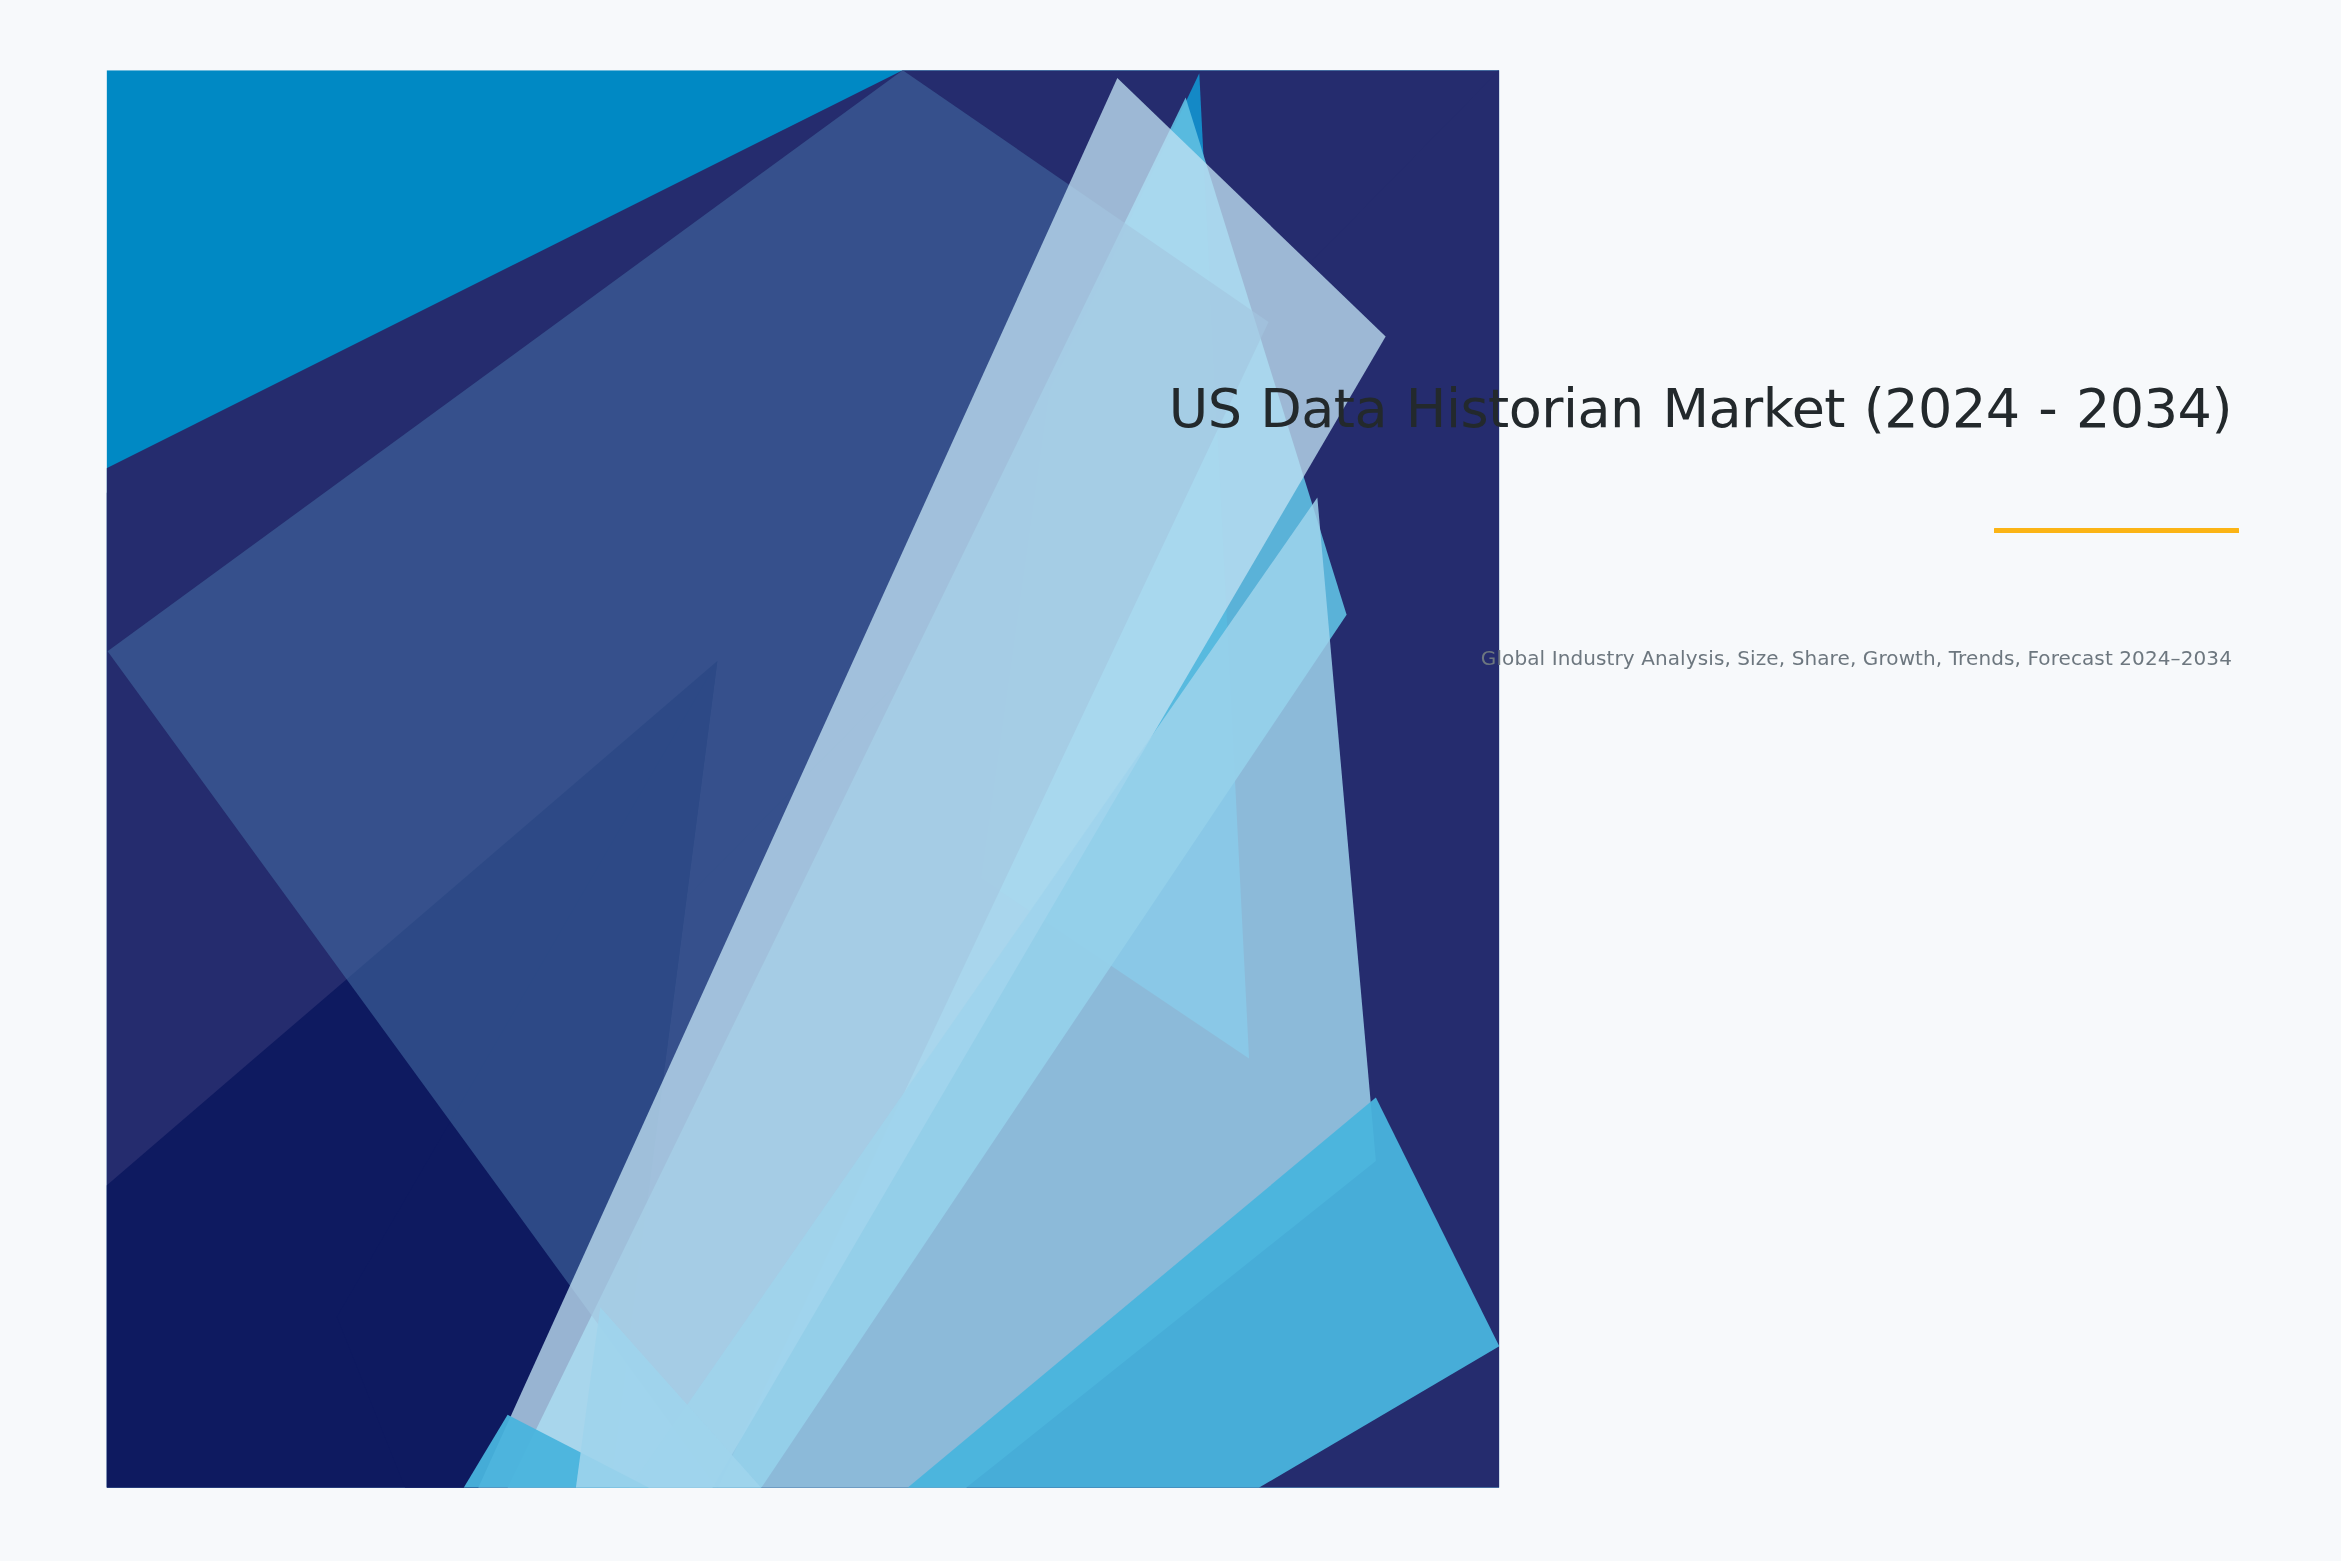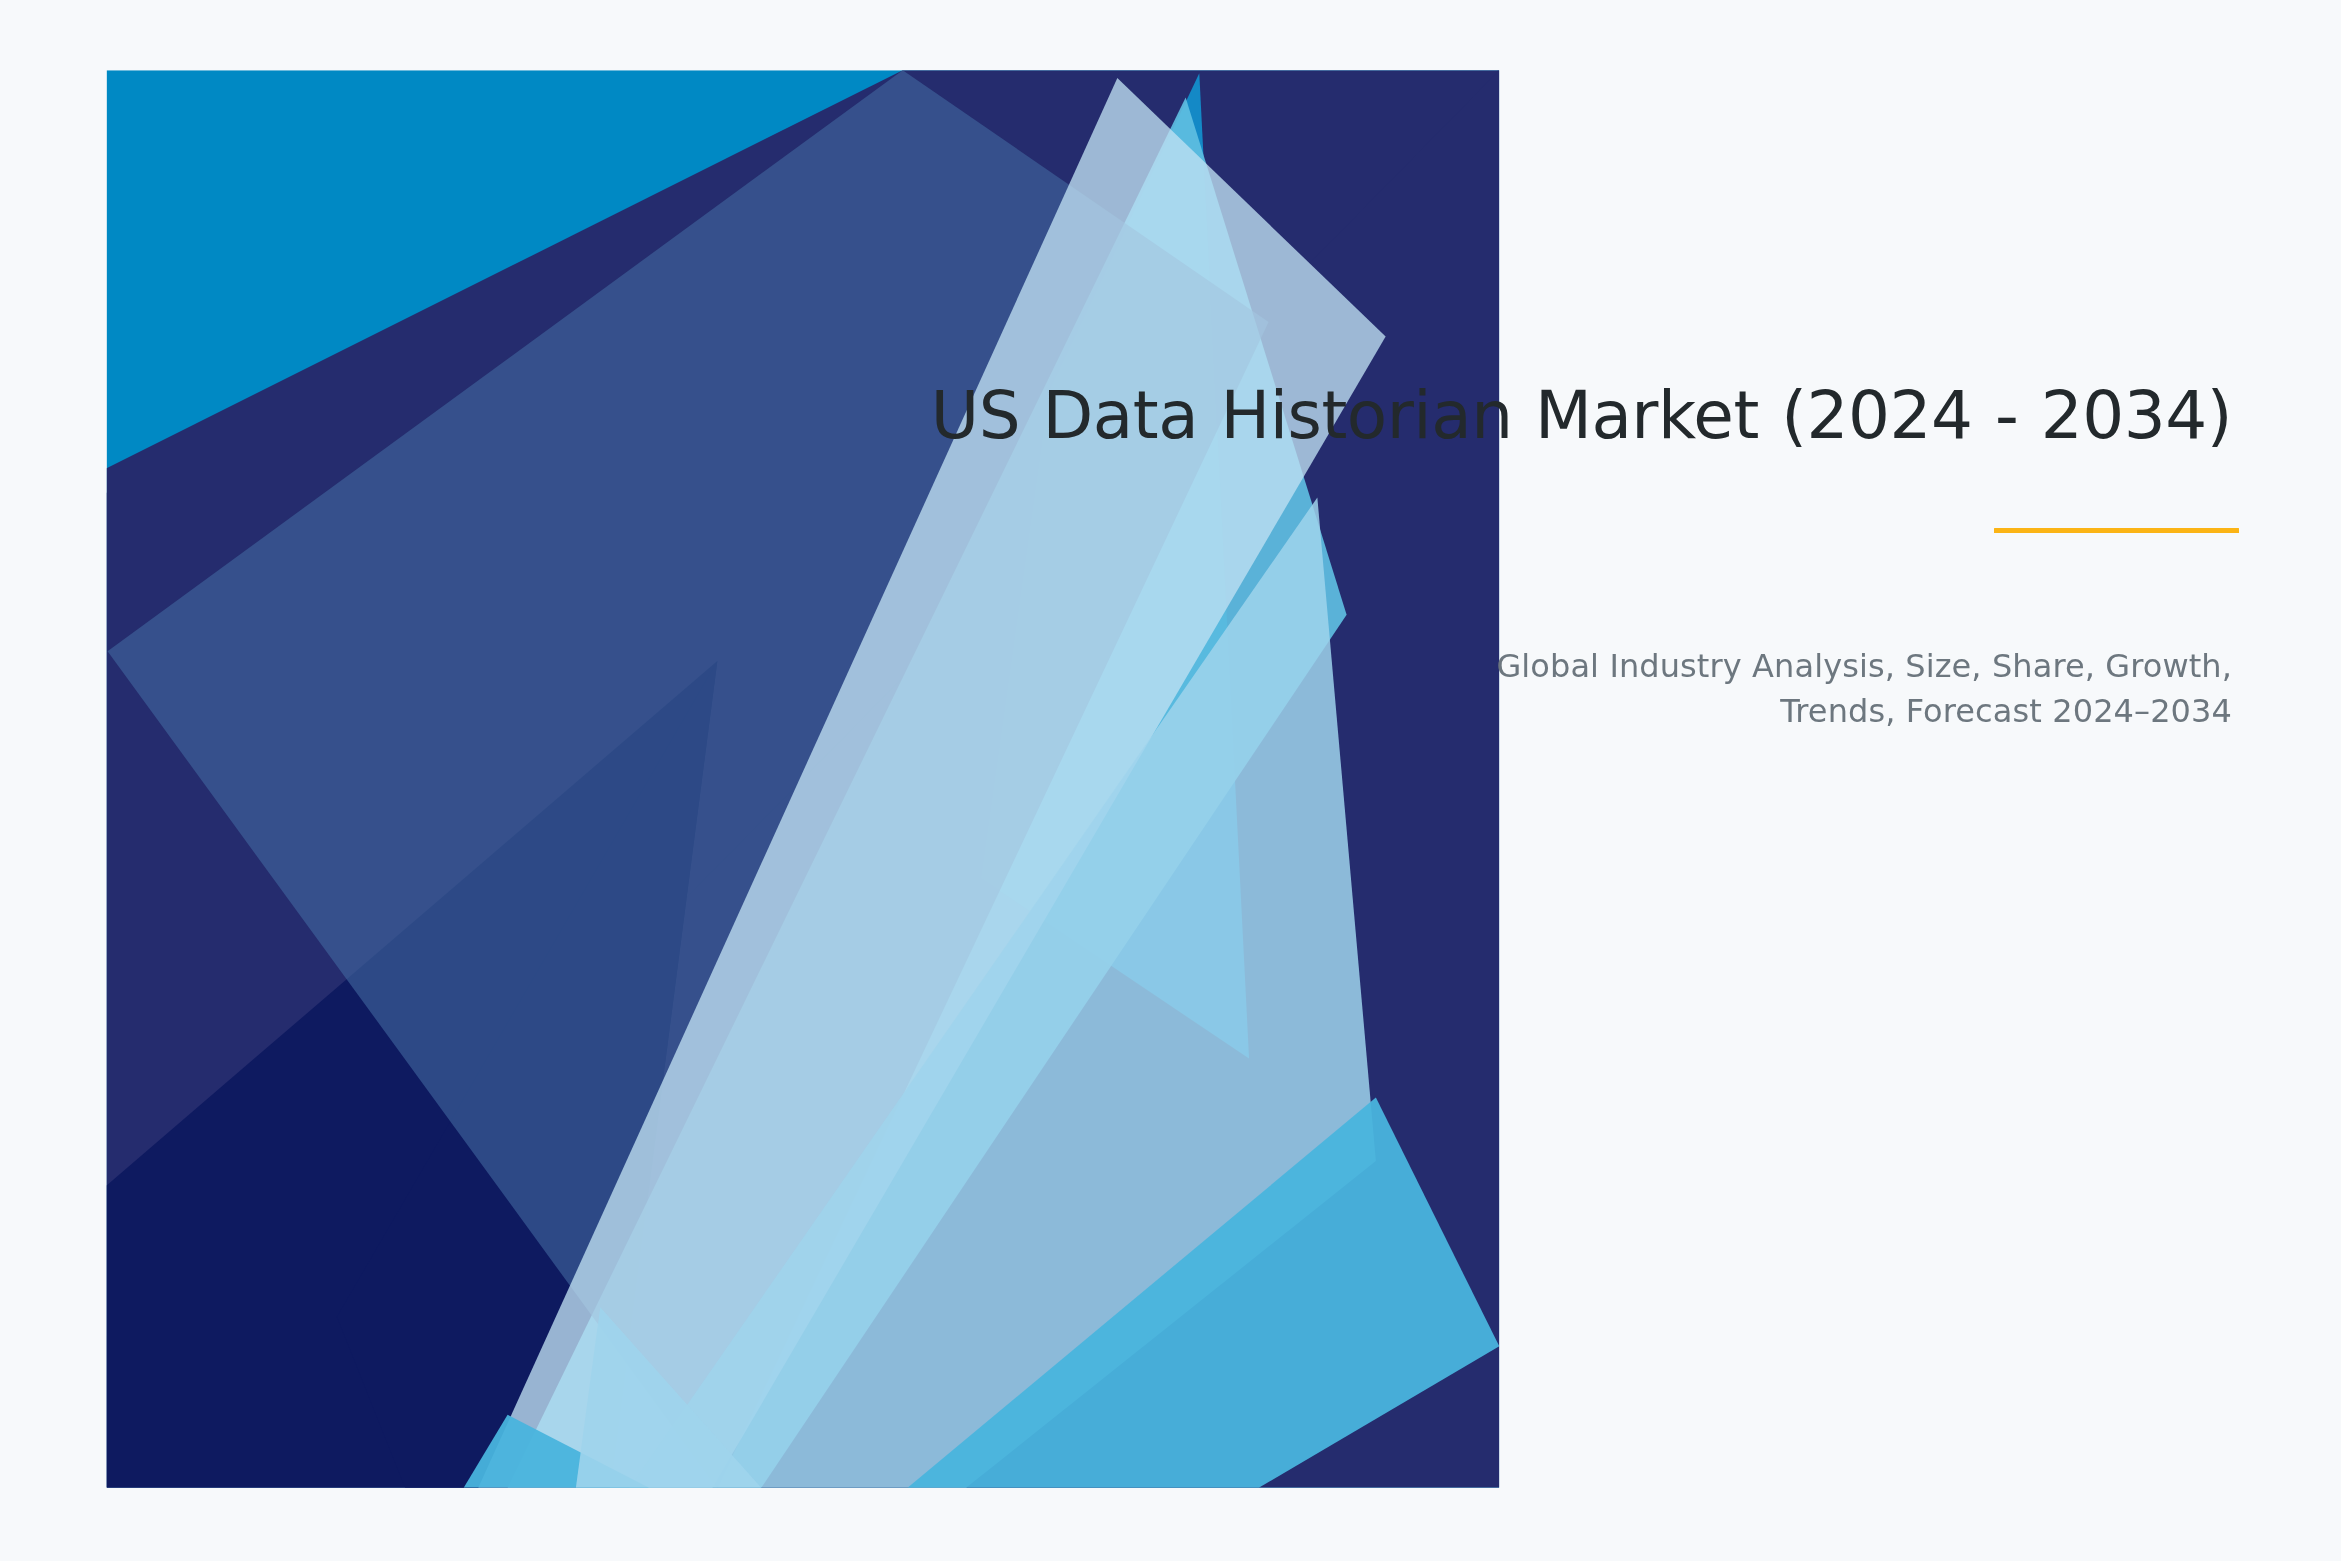--- a/index.html
+++ b/index.html
@@ -38,21 +38,21 @@
     left: 927px;
     top: 376px;
     width: 1305px;
     text-align: right;
   }
 
   #page-title {
     margin: 0;
     font-family: "DejaVu Sans", sans-serif;
     font-weight: 400;
-    font-size: 66px;
+    font-size: 54px;
     line-height: 1.22;
     letter-spacing: -0.5px;
     color: #23292c;
     word-spacing: 2px;
   }
 
   #title-accent-bar {
     position: absolute;
     left: 1994px;
     top: 528px;
@@ -67,21 +67,21 @@
     left: 1464px;
     top: 644px;
     width: 768px;
     text-align: right;
   }
 
   #page-subtitle {
     margin: 0;
     font-family: "DejaVu Sans", sans-serif;
     font-weight: 400;
-    font-size: 32px;
+    font-size: 20px;
     line-height: 1.42;
     color: #6d777f;
     letter-spacing: 0.1px;
   }
 </style>
 </head>
 <body>
 
 <div id="slide">
 

